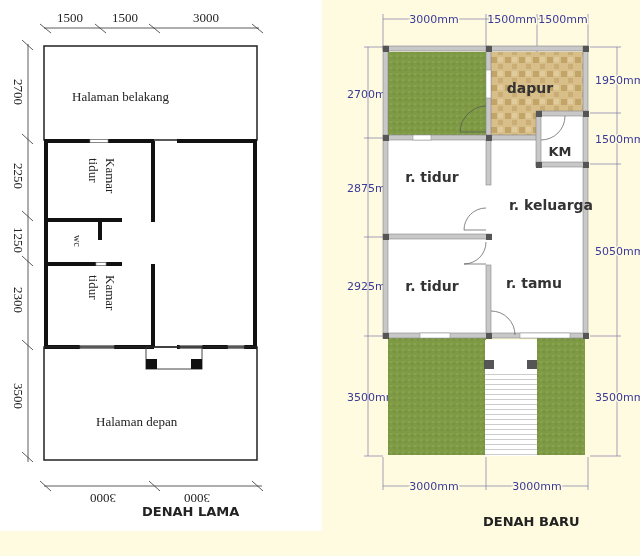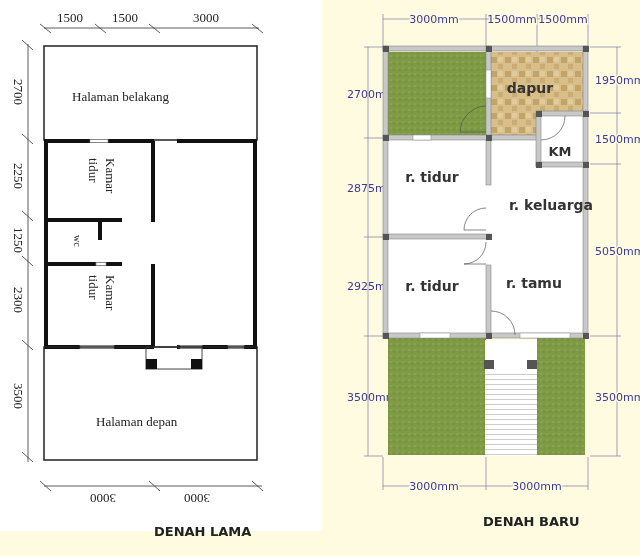--- a/index.html
+++ b/index.html
@@ -224,14 +224,14 @@
       <line x1="383" y1="486" x2="588" y2="486"></line>
       <line x1="383" y1="457" x2="383" y2="490"></line>
       <line x1="486" y1="457" x2="486" y2="490"></line>
       <line x1="588" y1="457" x2="588" y2="490"></line>
     </g>
     <text class="sans" x="434" y="490" font-size="11" text-anchor="middle" fill="#3a3a9a" style="paint-order:stroke" stroke="#fffbe0" stroke-width="3">3000mm</text>
     <text class="sans" x="537" y="490" font-size="11" text-anchor="middle" fill="#3a3a9a" style="paint-order:stroke" stroke="#fffbe0" stroke-width="3">3000mm</text>
   </g>
 </svg>
 
-<div class="caption" style="left:142px; top:524px;margin-left:12px;">DENAH LAMA</div>
+<div class="caption" style="left:142px; top:504px;">DENAH LAMA</div>
 <div class="caption" style="left:483px; top:514px;">DENAH BARU</div>
 
 </body></html>

